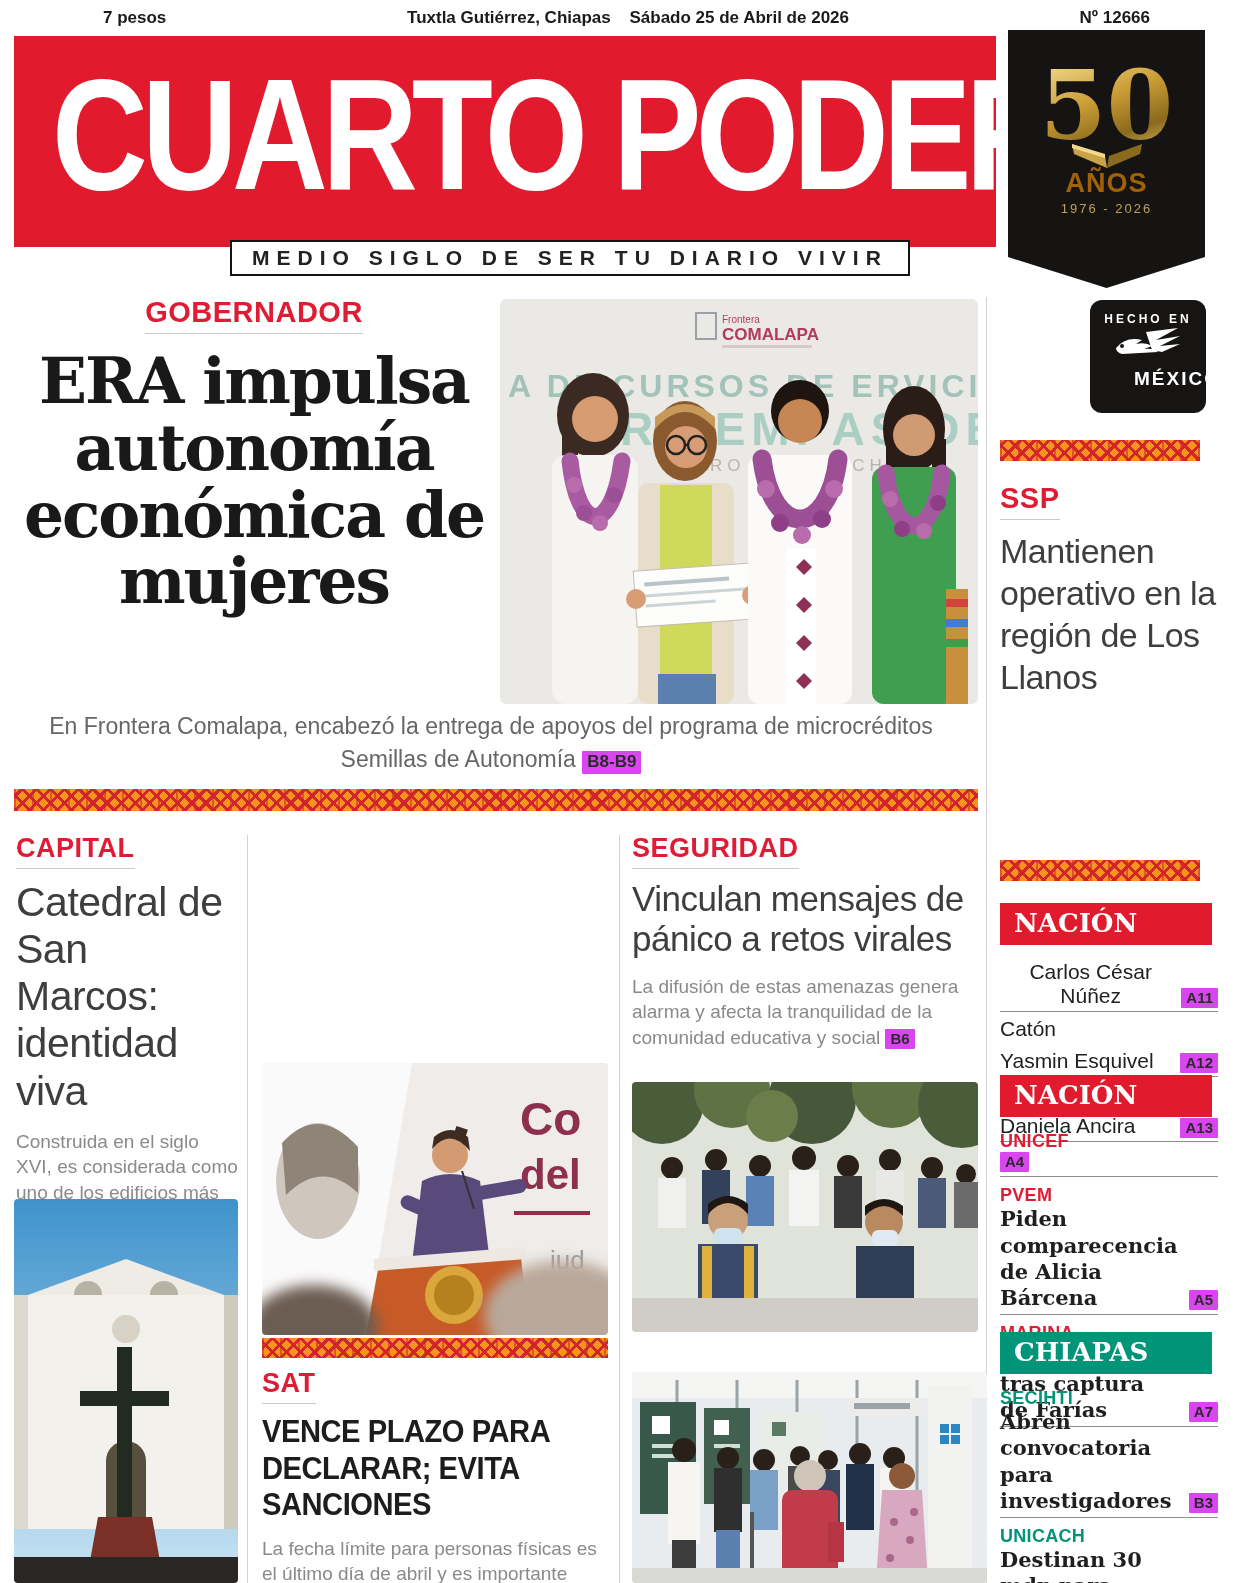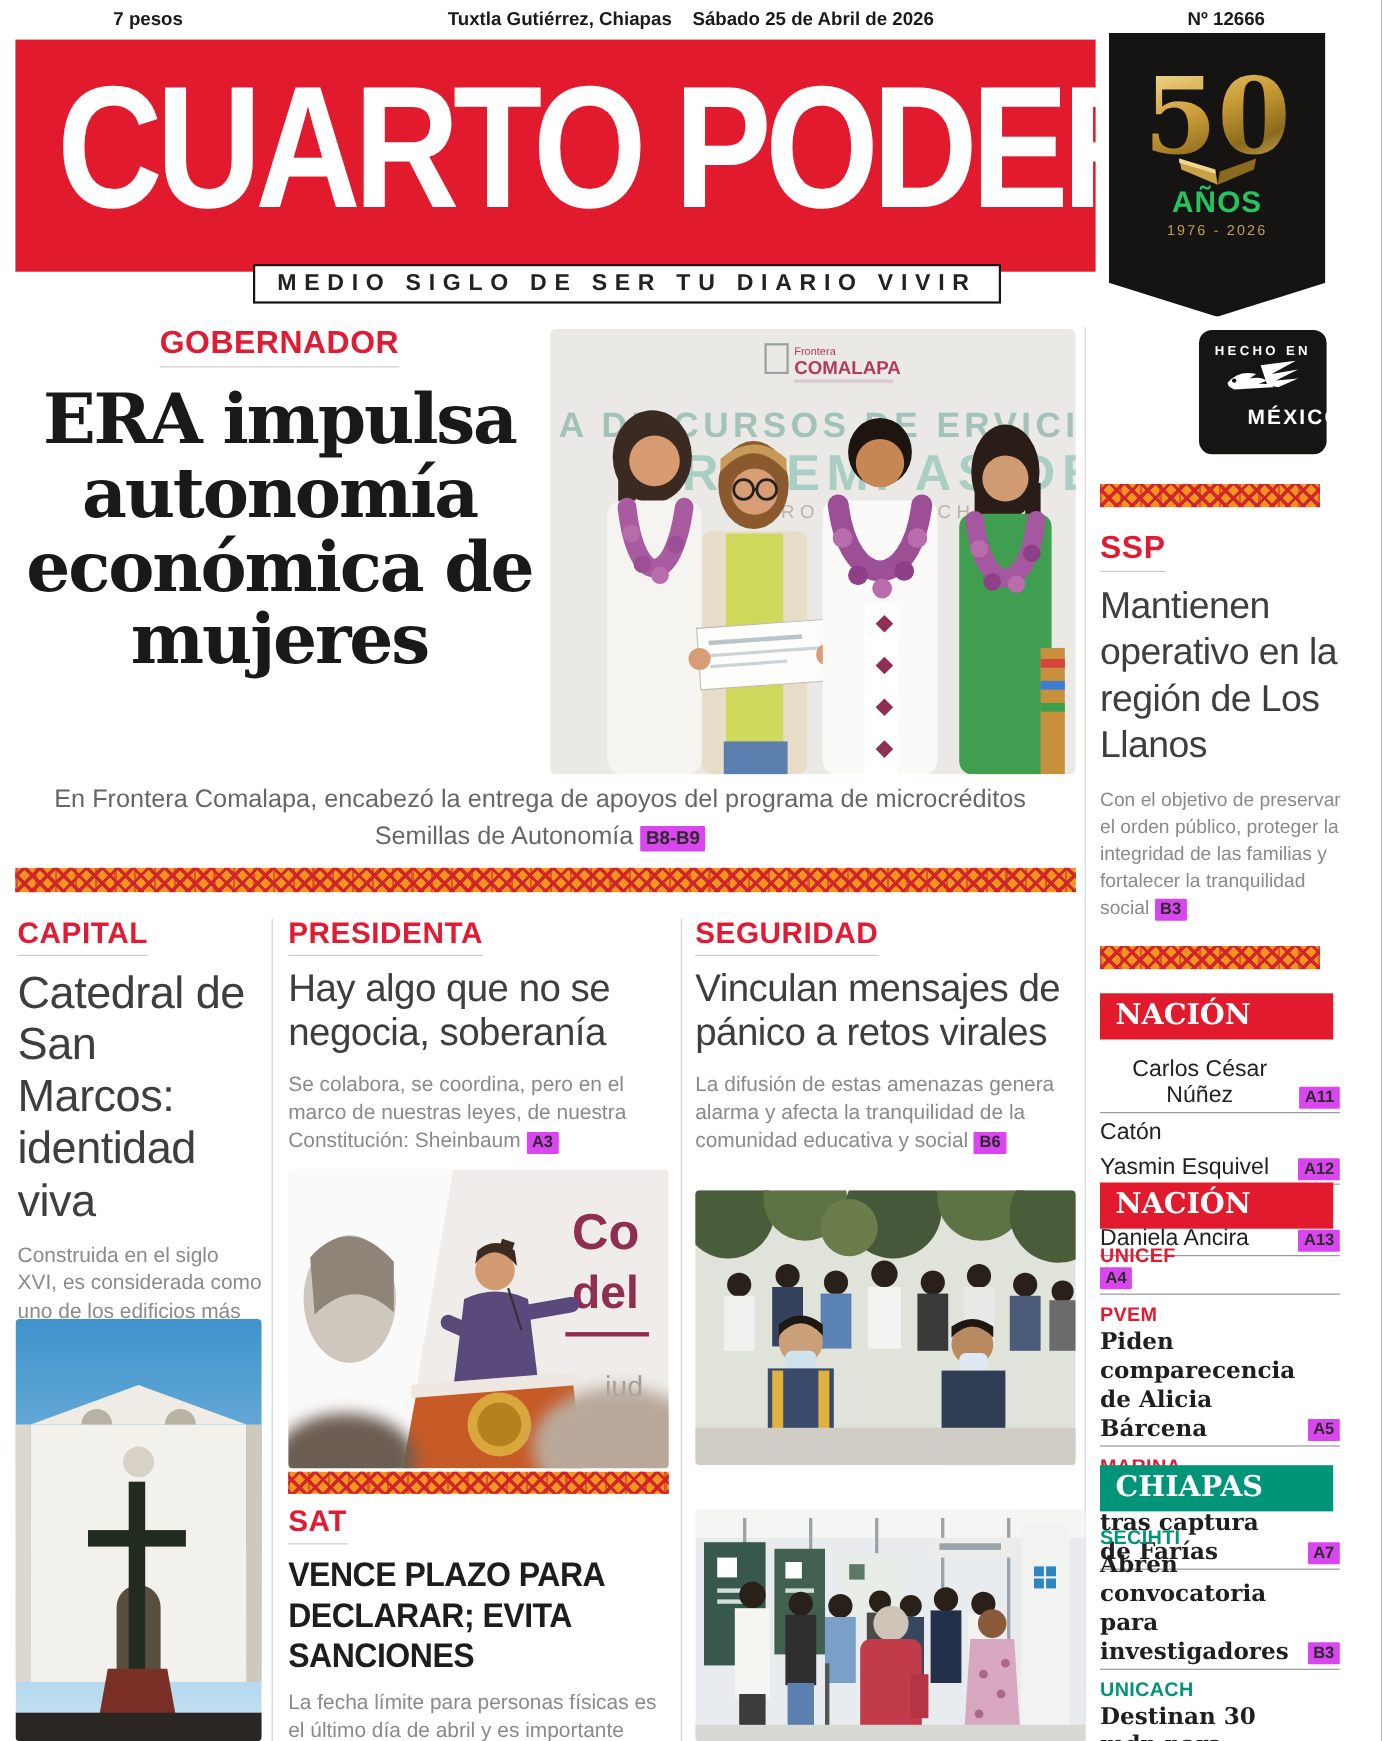--- a/index.html
+++ b/index.html
@@ -18,21 +18,21 @@
               letter-spacing:-7px;transform:scaleX(.84);transform-origin:left top;white-space:nowrap;
               font-family:"Liberation Sans",sans-serif;}
   .tagline{position:absolute;left:230px;top:240px;background:#fff;border:2px solid #141414;
            padding:4px 20px;font-size:21px;letter-spacing:7px;font-weight:600;color:#222;white-space:nowrap;}
   .ribbon{position:absolute;left:1008px;top:30px;width:197px;height:258px;background:#151412;
           clip-path:polygon(0 0,100% 0,100% 88%,50% 100%,0 88%);text-align:center;}
   .rib-50{font-family:"DejaVu Serif",serif;font-weight:bold;font-size:96px;line-height:1;margin-top:28px;
           background:linear-gradient(160deg,#f3dc92 10%,#c99b35 45%,#8a6a1d 70%,#e6c86f 95%);
           -webkit-background-clip:text;background-clip:text;color:#d4ab4a;-webkit-text-fill-color:transparent;}
   .rib-book{margin-top:-14px;}
-  .rib-anos{color:#22c55e;font-weight:800;font-size:27px;letter-spacing:1px;margin-top:-6px;}
+  .rib-anos{color:#a16207;font-weight:800;font-size:27px;letter-spacing:1px;margin-top:-6px;}
   .rib-years{color:#bfa052;font-size:13px;letter-spacing:2px;margin-top:2px;}
   
   .kicker{display:inline-block;color:#e01b34;font-weight:800;letter-spacing:.5px;
           border-bottom:1px solid #c9c9c9;padding-bottom:4px;}
   .deck{color:#8a8a8a;line-height:1.35;}
   .badge{display:inline-block;background:#d946ef;color:#2b2b2b;font-weight:800;
          font-size:15px;padding:0 5px;border-radius:1px;line-height:1.35;vertical-align:baseline;}
   .band{background:
      repeating-linear-gradient(45deg,rgba(208,33,44,.95) 0 3px,rgba(208,33,44,0) 3px 10px),
      repeating-linear-gradient(-45deg,rgba(208,33,44,.95) 0 3px,rgba(208,33,44,0) 3px 10px),
@@ -246,28 +246,20 @@
       <path d="M92 330 L92 262 a20 20 0 0 1 40 0 L132 330 Z" fill="#57503f"></path>
       <rect x="0" y="96" width="14" height="234" fill="#ddd8cd"></rect>
       <rect x="210" y="96" width="14" height="234" fill="#cfc9bd"></rect>
       <rect x="103" y="148" width="15" height="172" fill="#222b20"></rect>
       <rect x="66" y="192" width="89" height="15" fill="#222b20"></rect>
       <path d="M84 318 L138 318 L146 362 L76 362 Z" fill="#7a3026"></path>
       <rect x="0" y="358" width="224" height="26" fill="#2a2623"></rect>
     </svg>
   </div>
 
-  <div class="col" style="left:262px;width:346px;">
-    <span class="kicker">PRESIDENTA</span>
-    <div class="h-sans" style="font-size:35px;">Hay algo que no se negocia, soberanía</div>
-    <div class="deck col-deck">
-      <span>Se colabora, se coordina, pero en el marco de nuestras leyes, de nuestra Constitución: Sheinbaum</span>
-      <span class="badge">A3</span>
-    </div>
-  </div>
   <div class="photo" style="left:262px;top:1063px;width:346px;height:272px;border-radius:4px;">
     <svg width="346" height="272" viewBox="0 0 346 272">
       <rect width="346" height="272" fill="#efece9"></rect>
       <polygon points="0,0 150,0 104,272 0,272" fill="#fbfafa"></polygon>
       <ellipse cx="56" cy="118" rx="42" ry="58" fill="#cfc6bd"></ellipse>
       <path d="M20 80 Q56 40 96 84 L96 130 Q60 96 24 132 Z" fill="#8f8478"></path>
       <text x="258" y="72" font-size="46" font-weight="bold" fill="#8e2f4f" font-family="Liberation Sans,sans-serif">Co</text>
       <text x="258" y="126" font-size="42" font-weight="bold" fill="#8e2f4f" font-family="Liberation Sans,sans-serif">del</text>
       <rect x="252" y="148" width="76" height="4" fill="#8e2f4f"></rect>
       <text x="288" y="206" font-size="26" fill="#9a9a9a" font-family="Liberation Sans,sans-serif">iud</text>
@@ -415,24 +407,20 @@
           <circle cx="282" cy="140" r="4" fill="#a86888"></circle>
       </g>
       <rect x="0" y="196" width="355" height="15" fill="#d8d8d4"></rect>
     </svg>
   </div>
 
   <div class="band" style="position:absolute;left:1000px;top:440px;width:200px;height:21px;"></div>
   <div class="rail ssp" style="top:482px;">
     <span class="kicker">SSP</span>
     <div class="h-sans ssp-head">Mantienen operativo en la región de Los Llanos</div>
-    <div class="deck ssp-deck">
-      <span>Con el objetivo de preservar el orden público, proteger la integridad de las familias y fortalecer la tranquilidad social</span>
-      <span class="badge">B3</span>
-    </div>
   </div>
   <div class="band" style="position:absolute;left:1000px;top:860px;width:200px;height:21px;"></div>
 
   <div class="rail" style="top:903px;">
     <div class="banner red">NACIÓN</div>
     <div style="margin-top:10px;">
       <div class="op-row u">
         <span>Carlos César Núñez</span>
         <span class="badge">A11</span>
       </div>

